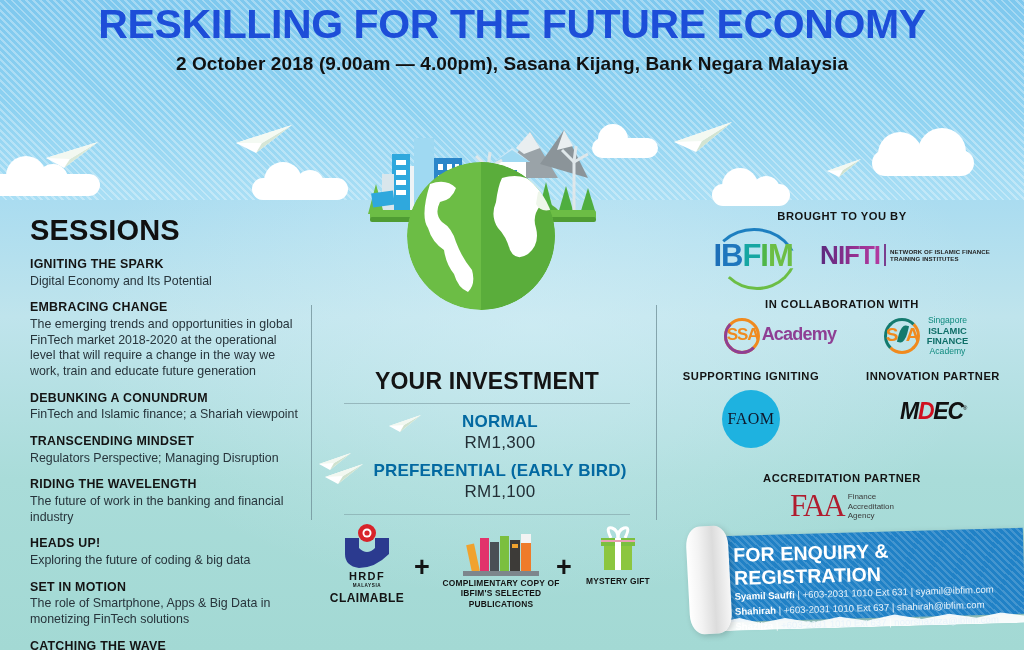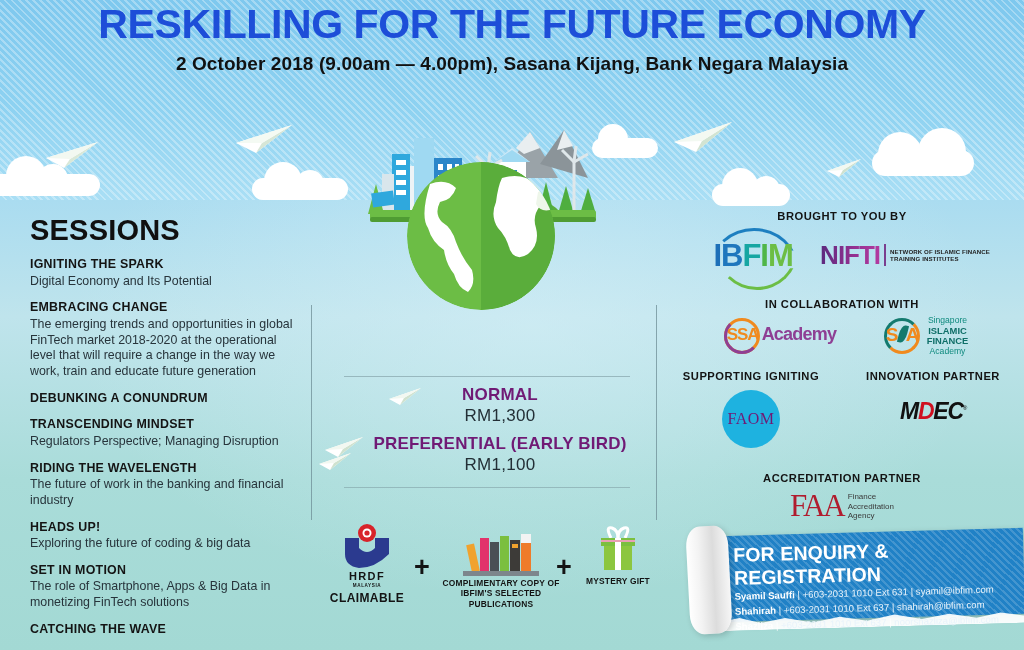--- a/index.html
+++ b/index.html
@@ -60,21 +60,21 @@
   .s-item .d{font-size:12.4px;color:#27343b;line-height:1.27;margin-top:1px;}
 
   
   .vdiv{position:absolute;width:1px;background:#6d8e95;opacity:.75;z-index:5;}
 
   
   .invest{position:absolute;left:322px;top:368px;width:330px;text-align:center;z-index:6;}
   .invest h2{margin:0;font-size:23px;font-weight:bold;color:#141414;letter-spacing:.2px;}
   .inv-rule{height:1px;background:#7c9aa0;opacity:.6;margin:8px 22px 0 22px;}
   .inv-row{margin-top:8px;position:relative;}
-  .inv-name{font-size:17px;font-weight:bold;color:#701a75;letter-spacing:.2px;}
+  .inv-name{font-size:17px;font-weight:bold;color:#0369a1;letter-spacing:.2px;}
   .inv-price{font-size:17px;color:#232f36;margin-top:1px;letter-spacing:.3px;}
   .inv-plane{position:absolute;}
   .inv-rule2{height:1px;background:#7c9aa0;opacity:.55;margin:12px 22px 0 22px;}
 
   
   .perks{position:absolute;left:318px;top:524px;width:340px;z-index:6;}
   .perk{position:absolute;text-align:center;}
   .perk .cap{font-size:8.4px;font-weight:bold;color:#141414;letter-spacing:.2px;line-height:1.22;}
   .perk .cap.big{font-size:12px;letter-spacing:.4px;}
   .plus{position:absolute;font-size:27px;font-weight:bold;color:#141414;}
@@ -134,21 +134,21 @@
     border:3px solid #137a6e;box-sizing:border-box;border-right-color:#f08a1e;border-bottom-color:#f08a1e;
   }
   .sifa .mark .s{position:absolute;left:6px;top:8px;font-size:19px;font-weight:bold;color:#f08a1e;}
   .sifa .mark .a{position:absolute;left:26px;top:8px;font-size:19px;font-weight:bold;color:#f08a1e;}
   .sifa .mark .leaf{position:absolute;left:19px;top:9px;width:8px;height:18px;background:#137a6e;border-radius:60% 0 60% 0;transform:rotate(14deg);}
   .sifa .txt{font-size:9.4px;font-weight:bold;color:#0f6f68;line-height:1.12;text-align:center;margin-left:3px;}
   .sifa .txt .c1{color:#0f8a7e;font-weight:normal;font-size:8.6px;}
 
   
   .faom{width:58px;height:58px;border-radius:50%;background:#1eb2e0;display:flex;align-items:center;justify-content:center;}
-  .faom span{font-family:"Liberation Serif",serif;color:#701a75;font-size:16px;letter-spacing:.5px;}
+  .faom span{font-family:"Liberation Serif",serif;color:#0f172a;font-size:16px;letter-spacing:.5px;}
 
   
   .mdec{position:relative;font-size:23px;font-weight:bold;font-style:italic;letter-spacing:-1.2px;}
   .mdec .m{color:#111;}
   .mdec .d{color:#cf1020;}
   .mdec .ec{color:#111;}
   .mdec sup{font-size:6px;font-weight:normal;}
 
   
   .faa{display:flex;align-items:center;}
@@ -361,20 +361,21 @@
     <div class="s-item">
       <div class="t">IGNITING THE SPARK</div>
       <div class="d">Digital Economy and Its Potential</div>
     </div>
     <div class="s-item">
       <div class="t">EMBRACING CHANGE</div>
       <div class="d">The emerging trends and opportunities in global FinTech market 2018-2020 at the operational level that will require a change in the way we work, train and educate future generation</div>
     </div>
     <div class="s-item">
       <div class="t">DEBUNKING A CONUNDRUM</div>
+      <div class="d">FinTech and Islamic finance; a Shariah viewpoint</div>
     </div>
     <div class="s-item">
       <div class="t">TRANSCENDING MINDSET</div>
       <div class="d">Regulators Perspective; Managing Disruption</div>
     </div>
     <div class="s-item">
       <div class="t">RIDING THE WAVELENGTH</div>
       <div class="d">The future of work in the banking and financial industry</div>
     </div>
     <div class="s-item">
@@ -389,20 +390,21 @@
       <div class="t">CATCHING THE WAVE</div>
 
     </div>
 
   </div>
 
   <div class="vdiv" style="left:311px;top:305px;height:215px;"></div>
   <div class="vdiv" style="left:656px;top:305px;height:215px;"></div>
 
   <div class="invest">
+    <h2>YOUR INVESTMENT</h2>
     <div class="inv-rule"></div>
 
     <div class="inv-row">
       <div class="inv-plane" style="left:66px;top:2px;">
         <svg width="34" height="19" viewBox="0 0 34 19">
             <polygon points="1,12 33,1 12,18" fill="#ffffff"></polygon>
             <polygon points="12,18 16,11 33,1" fill="#cfe2cf"></polygon>
             <polygon points="1,12 33,1 16,11" fill="#f2f8f1"></polygon>
           </svg>
       </div>

